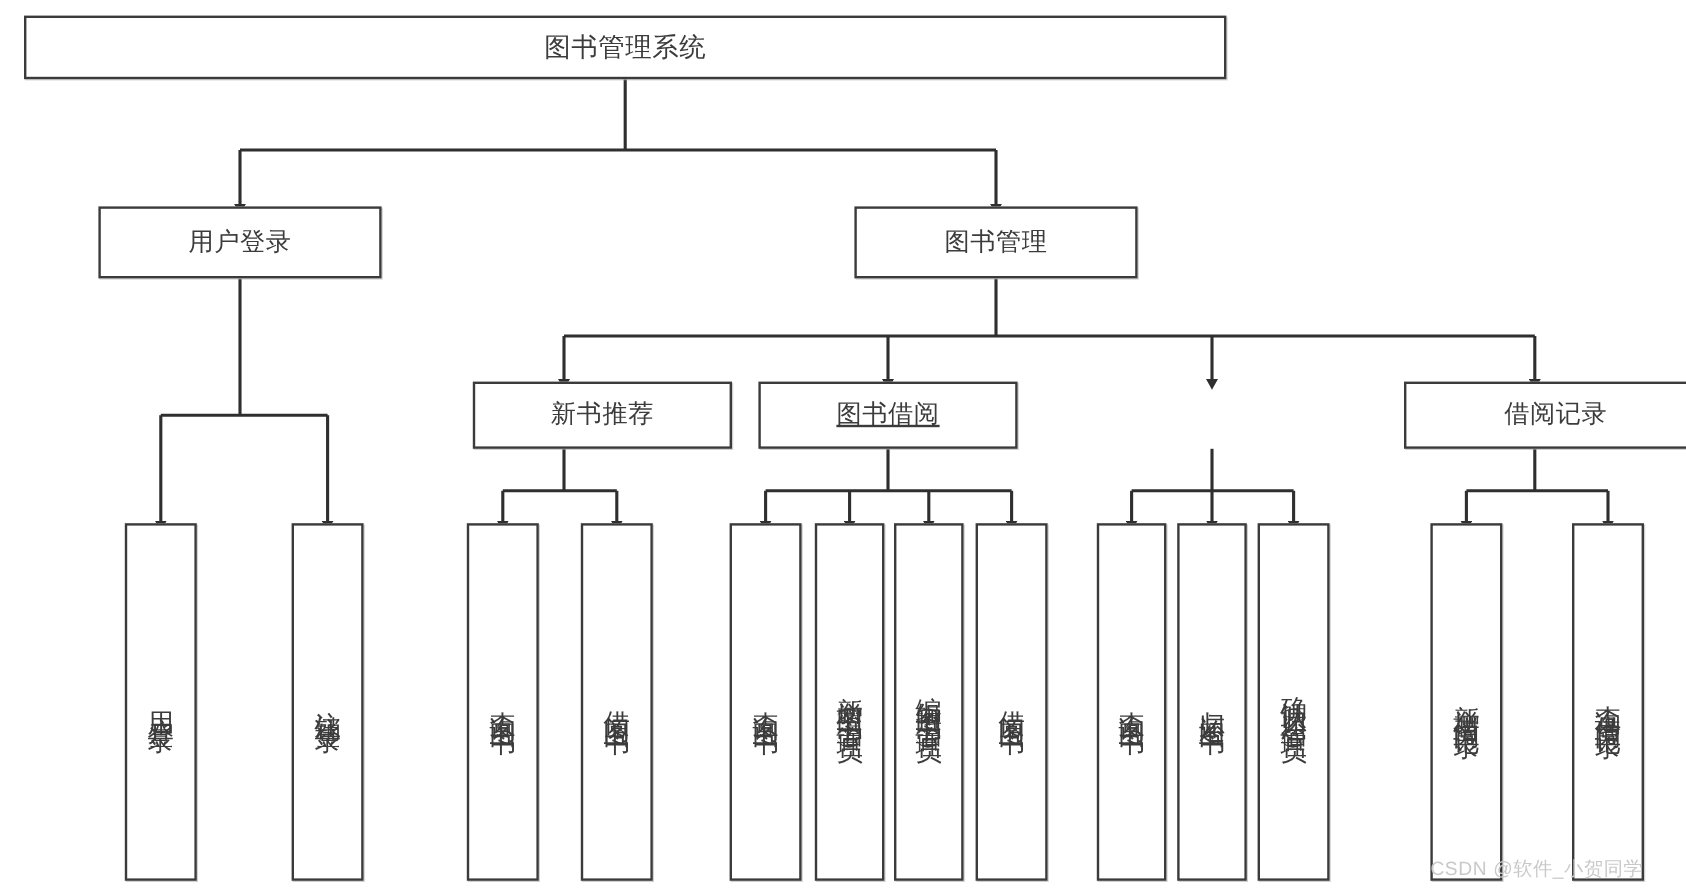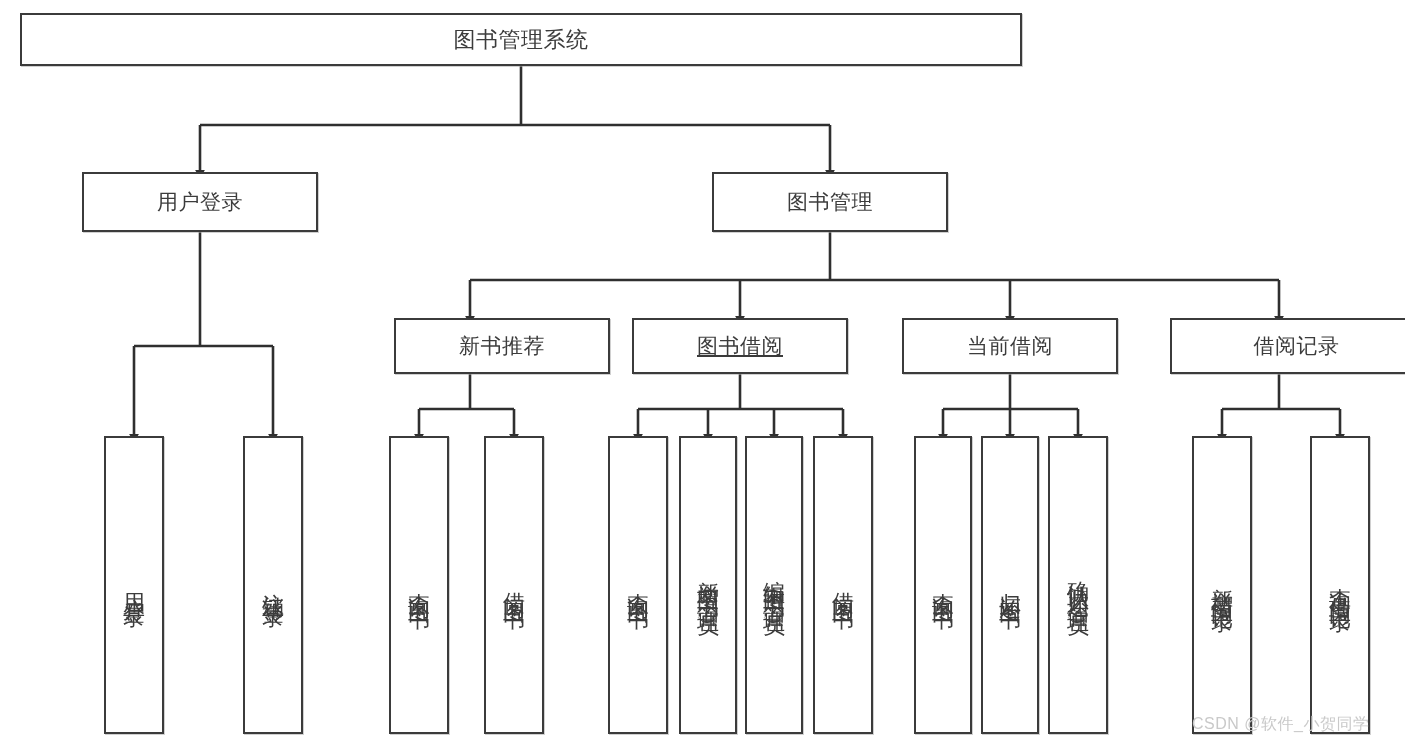--- a/index.html
+++ b/index.html
@@ -133,23 +133,20 @@
   <div class="node horiz" style="left: 712px; top: 172px; width: 236px; height: 60px;">
     <span class="node-label">图书管理</span>
   </div>
 
   <div class="node horiz" style="left: 362px; top: 318px; width: 216px; height: 56px; margin-left: 32px;">
     <span class="node-label">新书推荐</span>
   </div>
   <div class="node horiz" style="left: 632px; top: 318px; width: 216px; height: 56px; text-decoration: underline;">
     <span class="node-label">图书借阅</span>
   </div>
-  <div class="node horiz" style="left: 902px; top: 318px; width: 216px; height: 56px;">
-    <span class="node-label">当前借阅</span>
-  </div>
   <div class="node horiz" style="left: 1170px; top: 318px; width: 253px; height: 56px;">
     <span class="node-label">借阅记录</span>
   </div>
 
   <div class="node vert" style="left: 104px; top: 436px; width: 60px; height: 298px;">
     <span class="node-label">用户登录</span>
   </div>
   <div class="node vert" style="left: 243px; top: 436px; width: 60px; height: 298px;">
     <span class="node-label">注销登录</span>
   </div>

